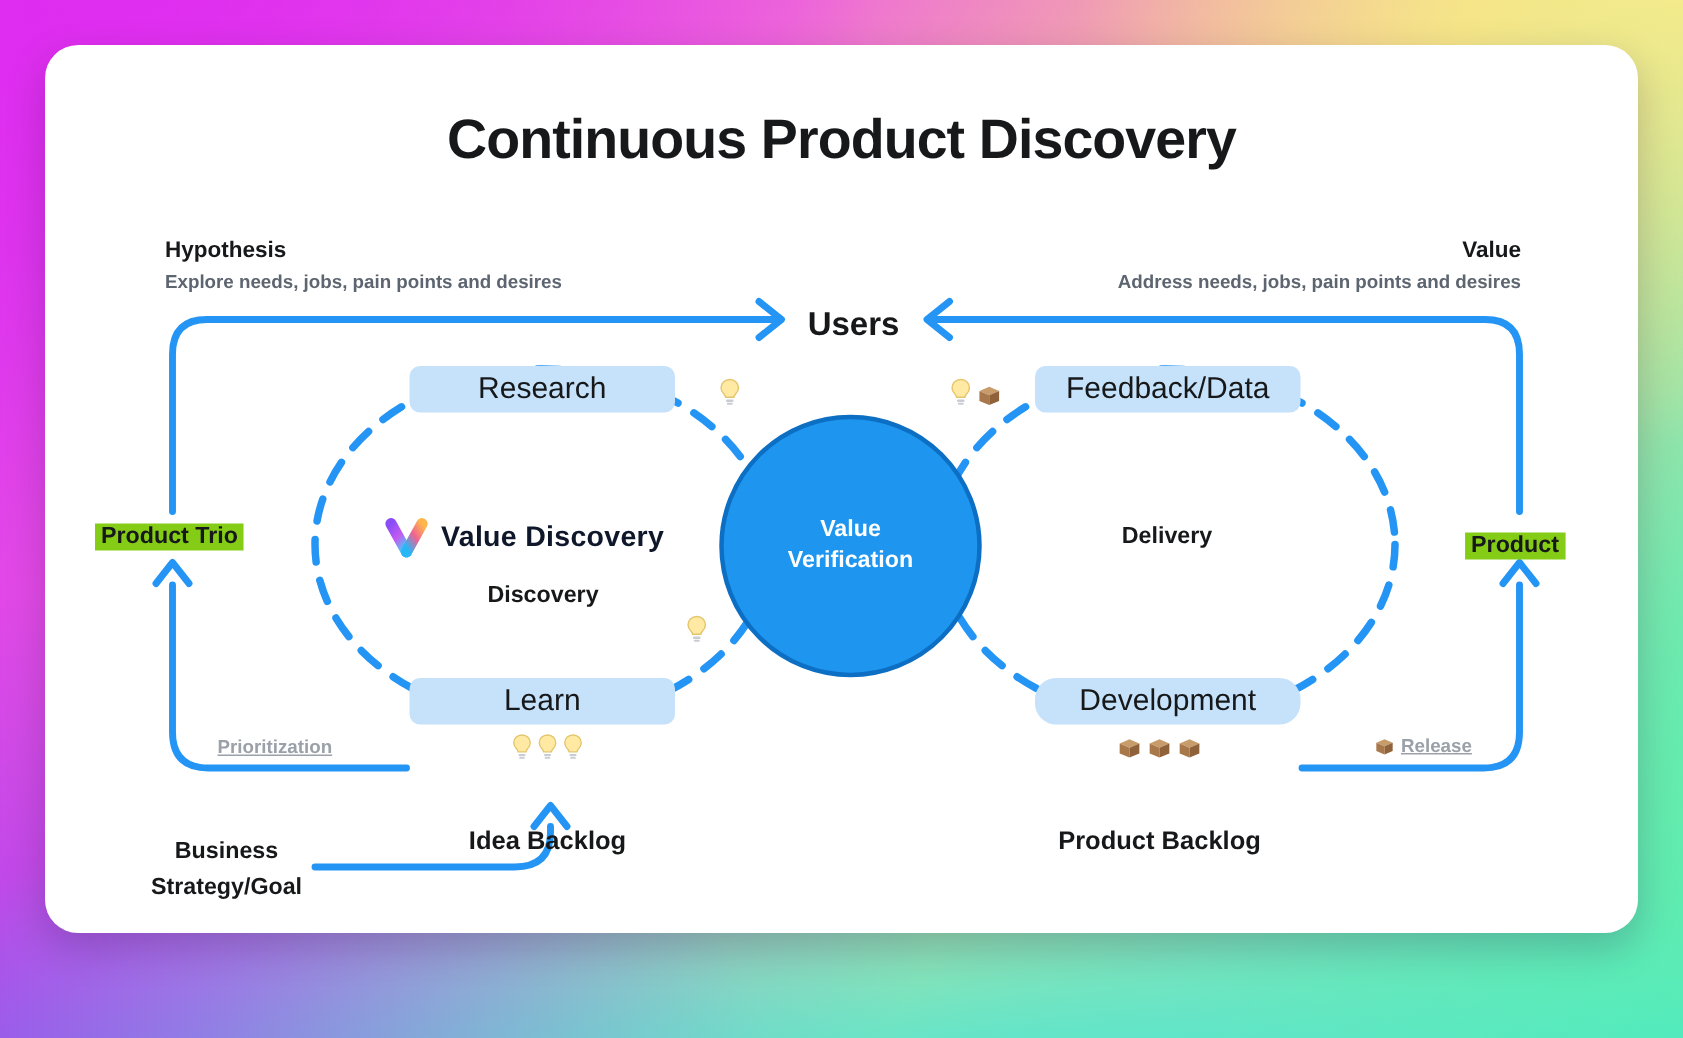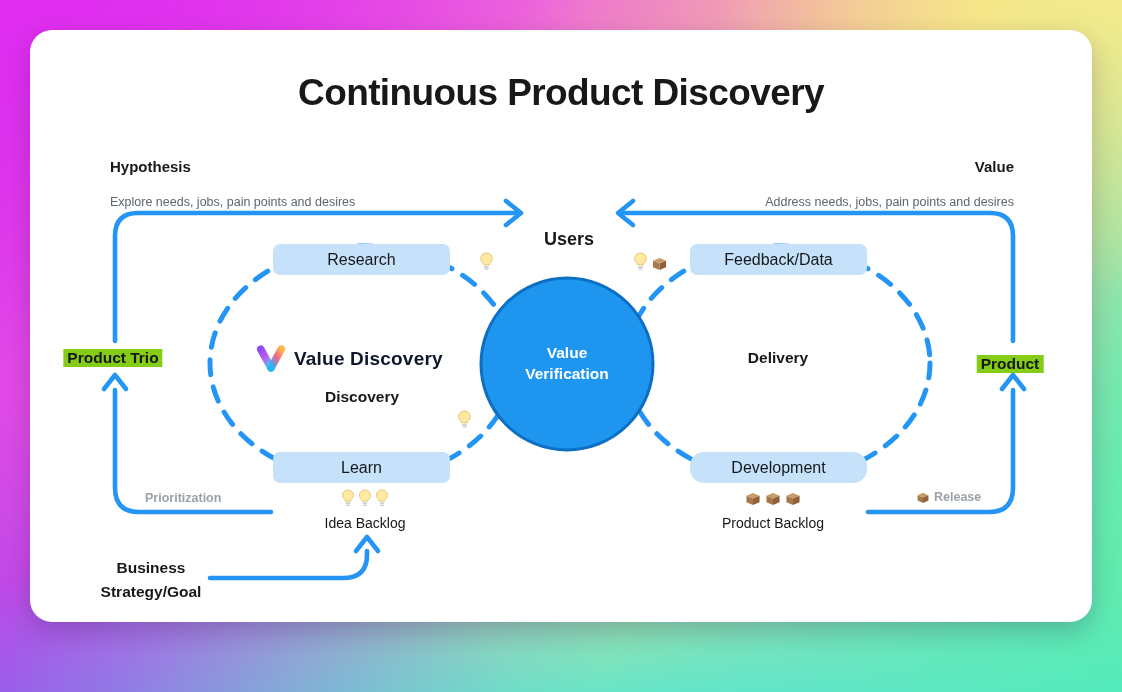--- a/index.html
+++ b/index.html
@@ -30,40 +30,40 @@
     background:#ffffff;border-radius:22px;
     box-shadow:0 10px 26px rgba(30,10,60,.22);
   }
   .abs{position:absolute;}
   .ctr{transform:translateX(-50%);}
   .title{
     left:561px;top:72px;width:900px;text-align:center;
     font-size:37px;font-weight:800;letter-spacing:-0.6px;color:var(--heading-text);
   }
   .sec-title{font-size:15px;font-weight:700;color:var(--heading-text);}
-  .sec-sub{font-size:12.5px;color:var(--subtitle-text);margin-top:20px;}
+  .sec-sub{font-size:12.5px;color:var(--subtitle-text);margin-top:6px;font-weight:bold;}
   .hypothesis{left:110px;top:158px;text-align:left;}
   .value-block{right:108px;top:158px;text-align:right;}
-  .users{left:569px;top:203px;font-size:18px;font-weight:700;color:var(--heading-text);margin-top:26px;}
+  .users{left:569px;top:203px;font-size:22px;font-weight:700;color:var(--heading-text);}
   svg.wires{position:absolute;left:0;top:0;z-index:1;pointer-events:none;}
   .line{fill:none;stroke:var(--flow-blue);stroke-width:4.6;stroke-linecap:round;stroke-linejoin:round;}
   .dash{fill:none;stroke:var(--flow-blue);stroke-width:5;stroke-dasharray:15 12.5;stroke-linecap:round;}
   .big-circle{fill:var(--circle-fill);stroke:var(--circle-stroke);stroke-width:3;}
   .node-box{
     z-index:2;width:177px;height:31px;border-radius:7px;background:var(--box-fill);
-    text-align:center;line-height:31px;font-size:16px;color:#16181A;
+    text-align:center;line-height:31px;font-size:20px;color:#16181A;
   }
   .circle-text{
     z-index:2;left:567px;top:342px;width:140px;text-align:center;
     color:#ffffff;font-size:15.5px;font-weight:700;line-height:21px;
   }
   .loop-label{z-index:2;font-size:15.5px;font-weight:700;color:var(--heading-text);}
   .side-label{z-index:2;font-size:15.5px;font-weight:700;color:var(--heading-text);background:#84cc16;padding:0 4px;}
-  .muted-label{z-index:2;font-size:12.5px;font-weight:700;color:var(--muted-text);display:flex;align-items:center;gap:4px;}
-  .backlog-label{z-index:2;font-size:14px;font-weight:400;color:var(--heading-text);white-space:nowrap;}
+  .muted-label{z-index:2;font-size:12.5px;font-weight:700;color:var(--muted-text);display:flex;align-items:center;gap:4px;text-decoration:underline;}
+  .backlog-label{z-index:2;font-size:17px;font-weight:700;color:var(--heading-text);white-space:nowrap;margin-top:36px;}
   .icon-row{z-index:2;display:flex;gap:3px;align-items:flex-end;}
   .brand{z-index:2;left:256px;top:344px;display:flex;align-items:center;gap:8px;}
   .brand-text{font-size:19px;font-weight:700;color:#0f172a;letter-spacing:0.2px;}
   .goal{z-index:2;left:151px;top:556px;text-align:center;font-size:15.5px;font-weight:700;line-height:24px;color:var(--heading-text);white-space:nowrap;}
   .icon{display:inline-block;line-height:0;}
 </style>
 </head>
 <body>
 
 <div class="stage">

